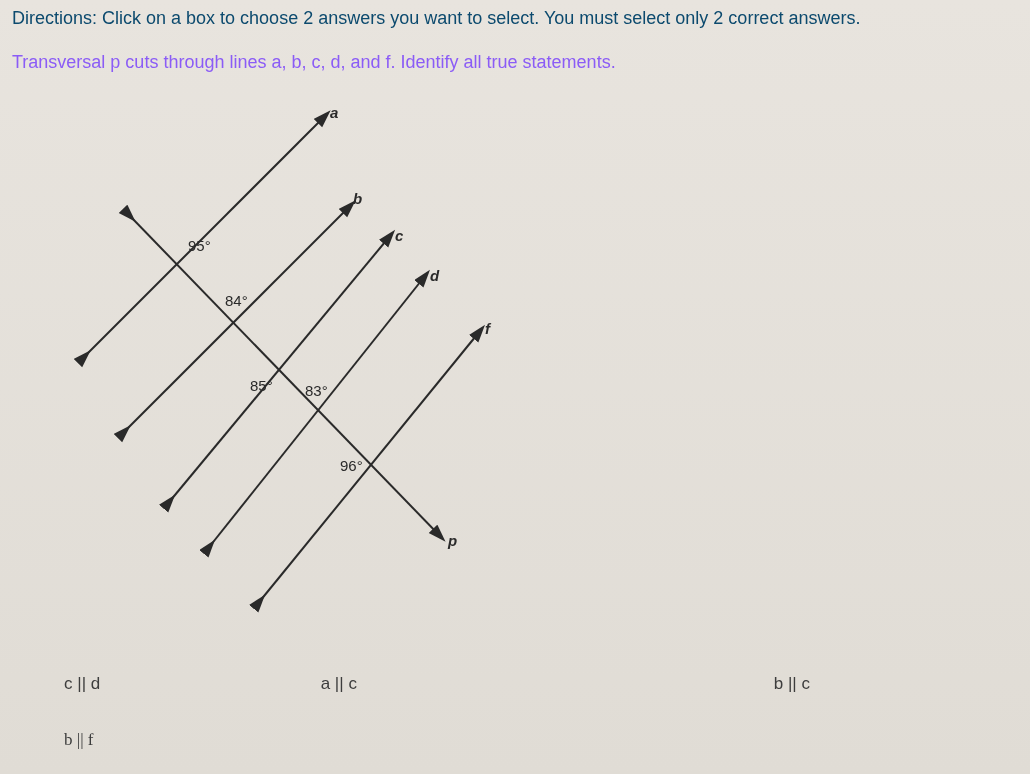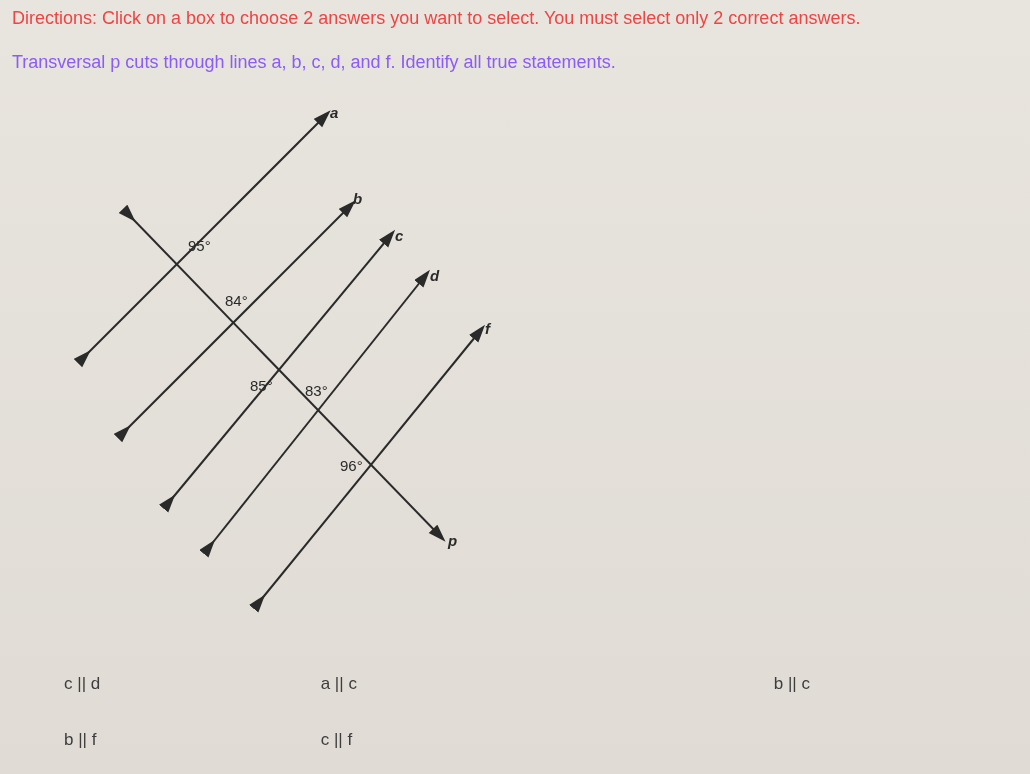--- a/index.html
+++ b/index.html
@@ -14,21 +14,21 @@
       font-family: Arial, sans-serif;
       color: #3a3a3a;
       position: relative;
       overflow: hidden;
     }
     .directions {
       position: absolute;
       top: 8px;
       left: 12px;
       font-size: 18px;
-      color: #ef4444;
+      color: #0c4a6e;
       font-style: normal;
     }
     .question {
       position: absolute;
       top: 52px;
       left: 12px;
       font-size: 18px;
       color: #8b5cf6;
     }
     .diagram {
@@ -56,21 +56,21 @@
     .answer-option {
       font-size: 17px;
       color: #3d3d3d;
       cursor: pointer;
       padding: 4px;
     }
     .col1 { grid-column: 1; }
     .col2 { grid-column: 2; }
     .col3 { grid-column: 3; text-align: right; padding-right: 20px;}
     .row1 { grid-row: 1; }
-    .row2 { grid-row: 2; }
+    .row2 { grid-row: 2; font-family: Liberation Serif, serif; }
 
     .angle-label {
       font-size: 15px;
       fill: #2a2a2a;
       font-family: Arial, sans-serif;
     }
     .line-label {
       font-size: 15px;
       fill: #2a2a2a;
       font-style: italic;
@@ -116,14 +116,13 @@
     <text x="245" y="300" class="angle-label">83°</text>
     <text x="280" y="375" class="angle-label">96°</text>
   </svg>
 </div>
 
 <div class="answers">
   <div class="answer-option col1 row1">c || d</div>
   <div class="answer-option col3 row1">b || c</div>
   <div class="answer-option col2 row1">a || c</div>
   <div class="answer-option col1 row2">b || f</div>
-  <div class="answer-option col2 row2">c || f</div>
 </div>
 
 </body></html>

